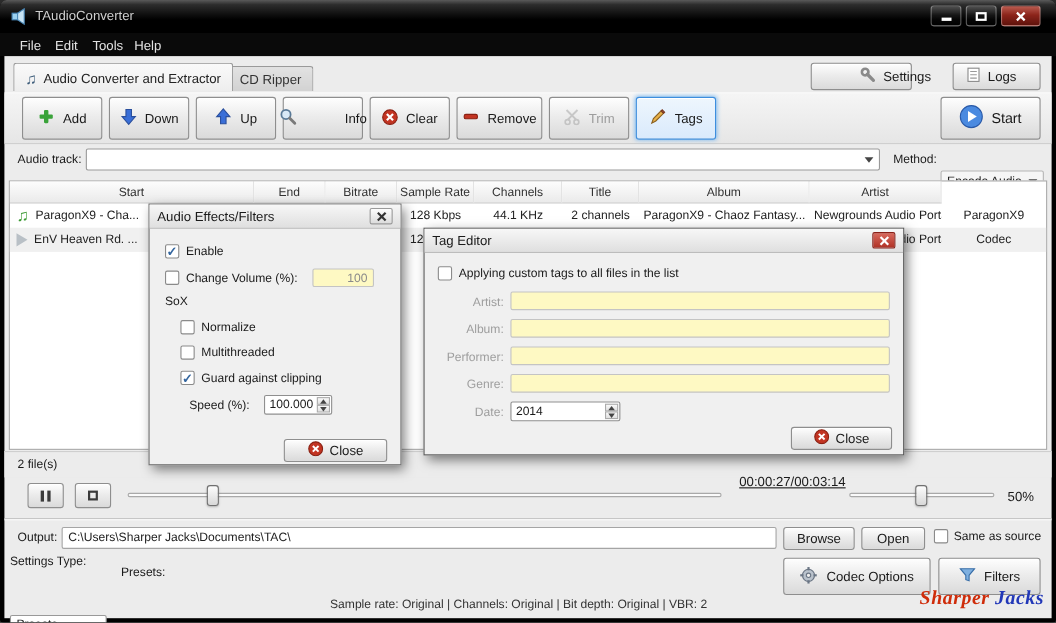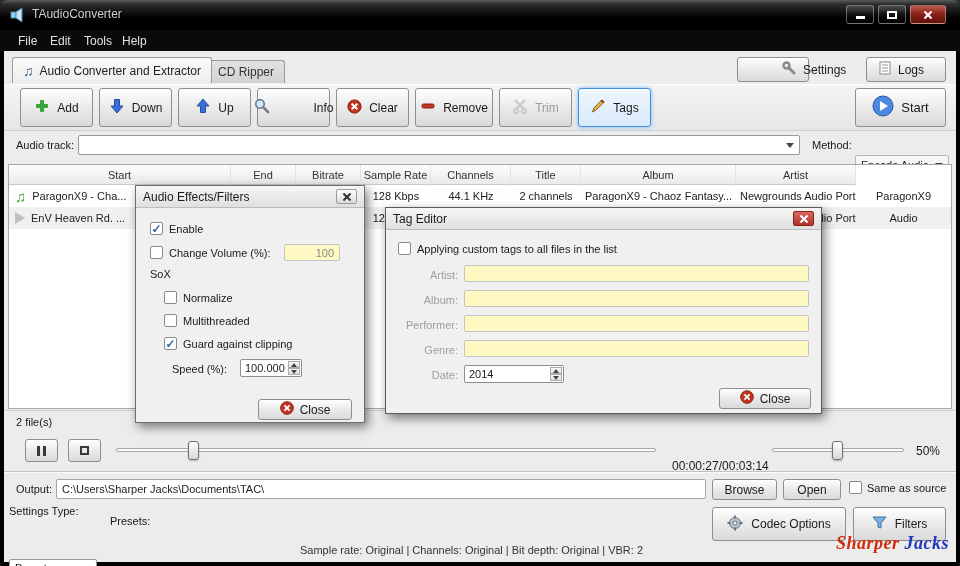--- a/index.html
+++ b/index.html
@@ -177,21 +177,21 @@
     <div class="tab inactive">
       <span>
         <svg width="13" height="13">
             <circle cx="6.5" cy="6.5" r="5.5" fill="#dfe8f0" stroke="#7d8da0"></circle>
             <circle cx="6.5" cy="6.5" r="1.8" fill="#fff" stroke="#7d8da0"></circle>
           </svg>
       </span>
       <span>CD Ripper</span>
     </div>
 
-    <div class="hdr-btn btn" style="left:733px; width:72px;padding-left:44px;">
+    <div class="hdr-btn btn" style="left:733px; width:92px;padding-left:44px;">
       <span>
         <svg width="14" height="14">
             <circle cx="4.5" cy="4.5" r="3" fill="none" stroke="#8a8a8a" stroke-width="2.4"></circle>
             <line x1="6.5" y1="6.5" x2="12" y2="12" stroke="#8a8a8a" stroke-width="3" stroke-linecap="round"></line>
           </svg>
       </span>
       <span>Settings</span>
     </div>
     <div class="hdr-btn btn" style="left:862px; width:80px;">
       <span>
@@ -329,40 +329,40 @@
             <span class="play-gray"></span>
             <span>EnV Heaven Rd. ...</span>
           </div>
         <div class="td"></div>
         <div class="td"></div>
         <div class="td">128 Kbps</div>
         <div class="td"></div>
         <div class="td"></div>
         <div class="td leftcell"></div>
         <div class="td leftcell">Newgrounds Audio Portal</div>
-        <div class="td">Audio</div>
+        <div class="td">Codec</div>
       </div>
     </div>
 
     <div class="statusbar">
       <span class="lbl abs" style="left:12px; top:5px;">2 file(s)</span>
     </div>
 
     <div class="pbtn btn" style="left:21px;">
       <span class="pause-bars">
           <i></i>
           <i></i>
         </span>
     </div>
     <div class="pbtn btn" style="left:64px;">
       <span class="stop-box"></span>
     </div>
     <div class="slider-track" style="left:112px; top:397px; width:540px;"></div>
     <div class="slider-handle" style="left:184px; top:390px;"></div>
-    <span class="time-text" style="left:668px; top:408px;">00:00:27/00:03:14</span>
+    <span class="time-text" style="left:668px; top:380px;text-decoration:underline;">00:00:27/00:03:14</span>
     <div class="slider-track" style="left:768px; top:397px; width:132px;"></div>
     <div class="slider-handle" style="left:828px; top:390px;"></div>
     <span class="time-text" style="left:912px; top:393px;">50%</span>
 
     <div class="sep-line"></div>
 
     <span class="lbl abs" style="left:12px; top:432px;">Output:</span>
     <div class="field abs" style="left:52px; top:428px; width:650px; height:20px;">
       <span>C:\Users\Sharper Jacks\Documents\TAC\</span>
     </div>

